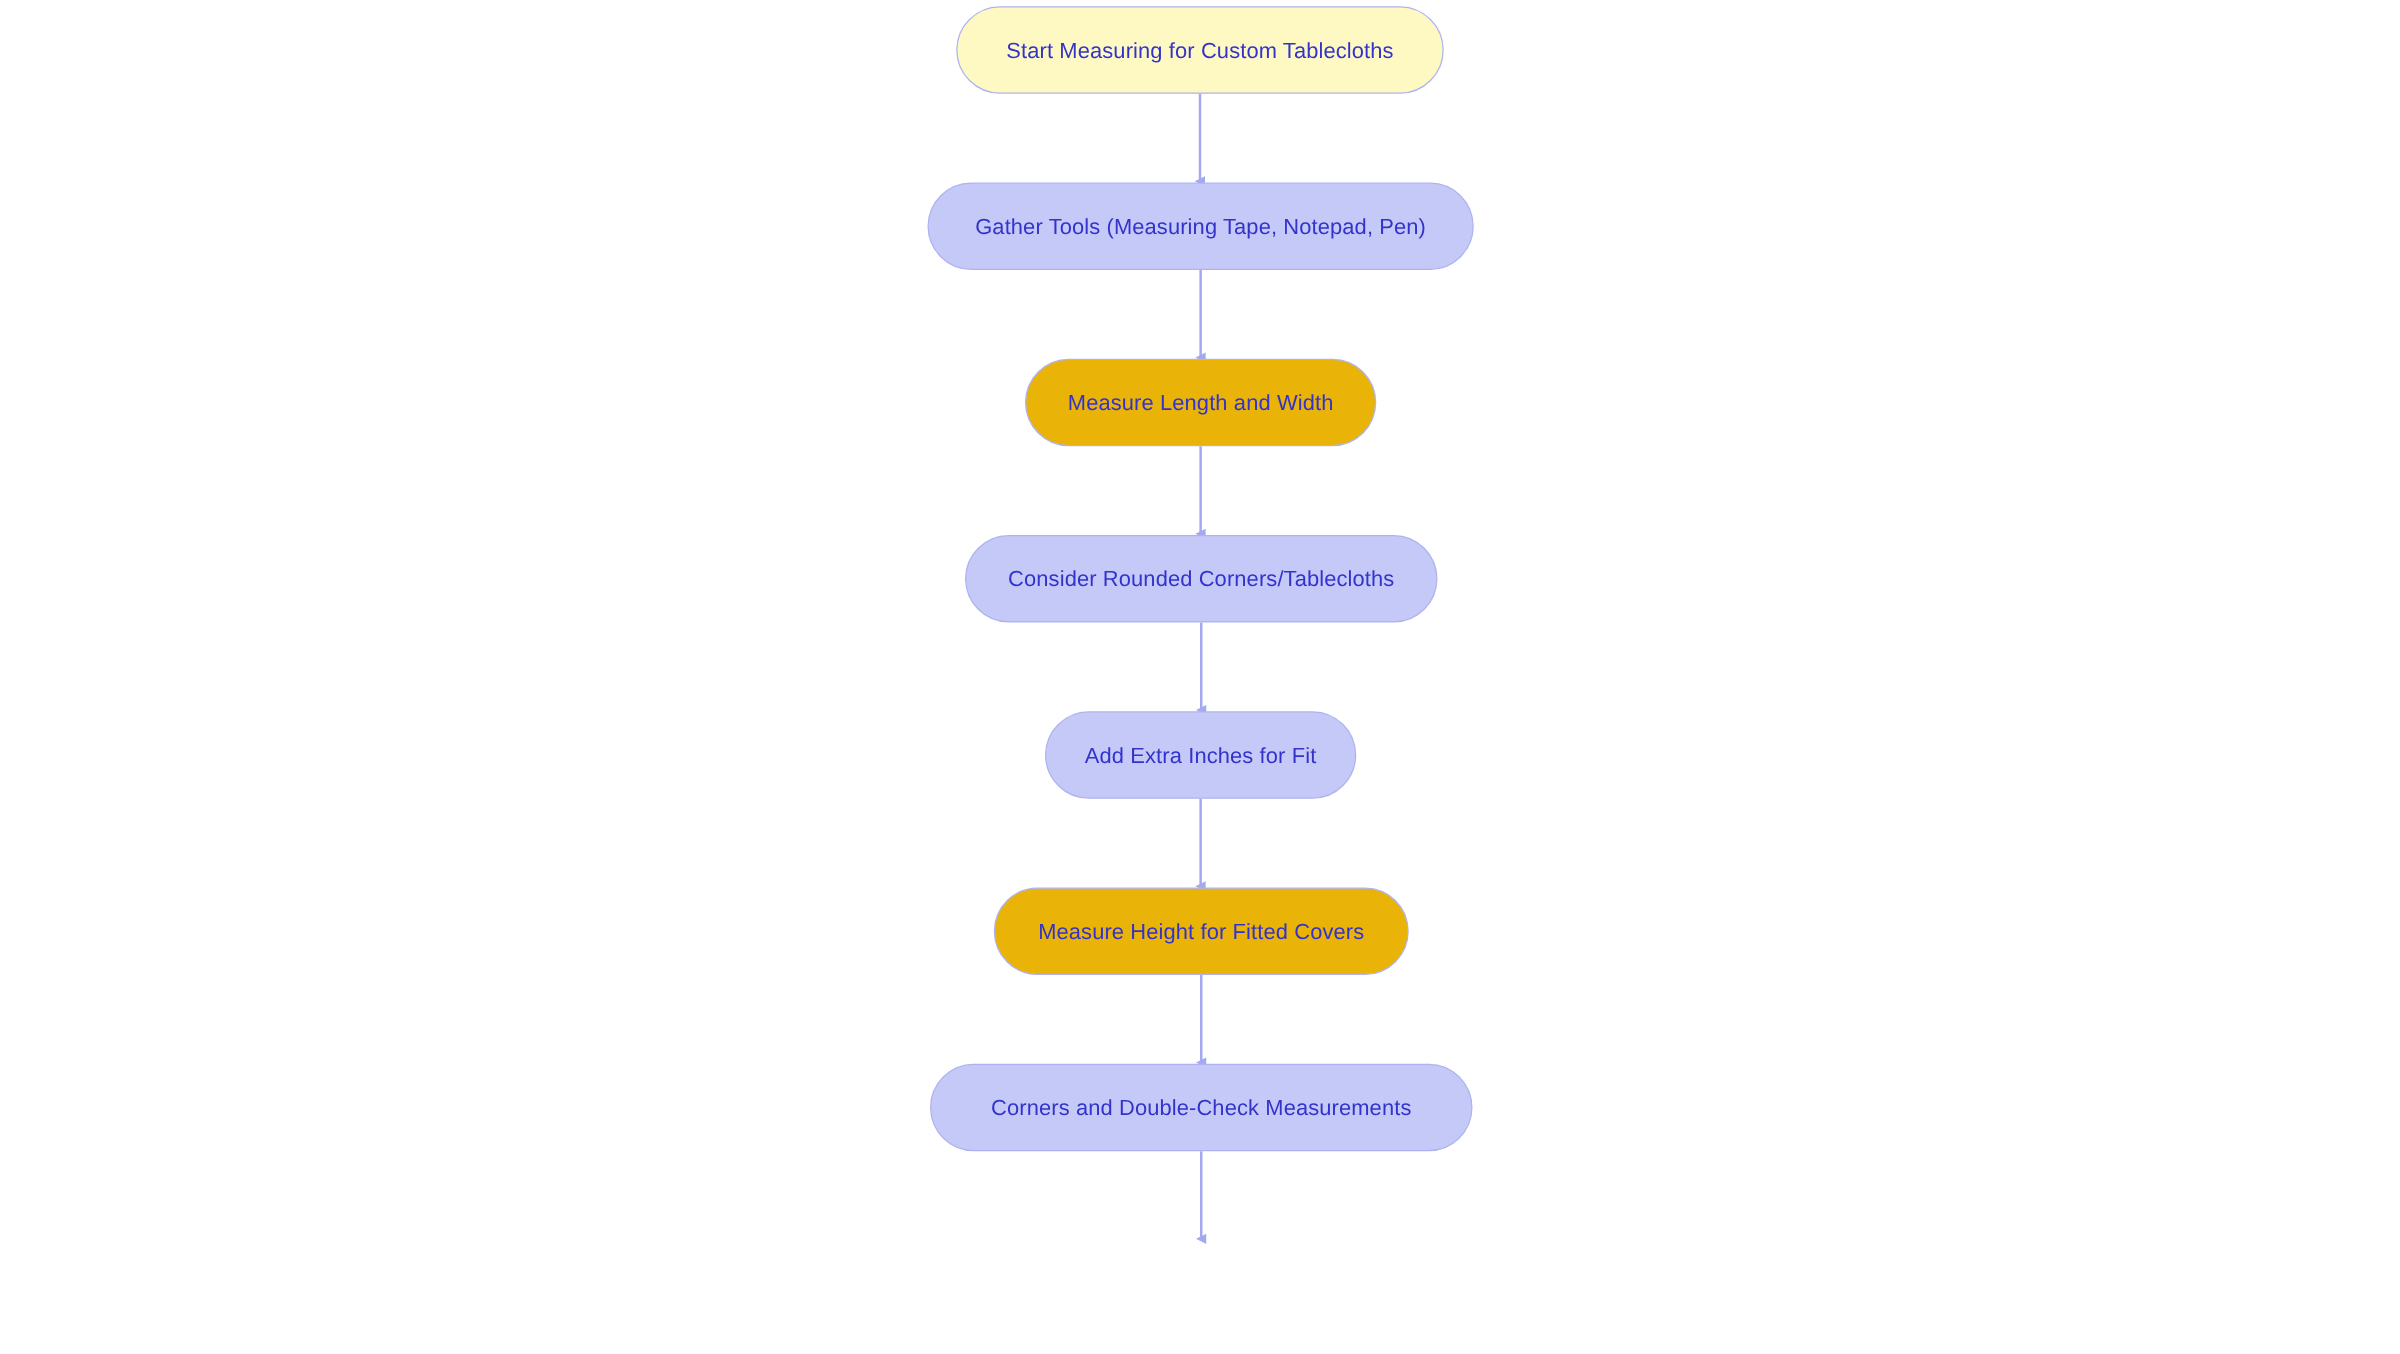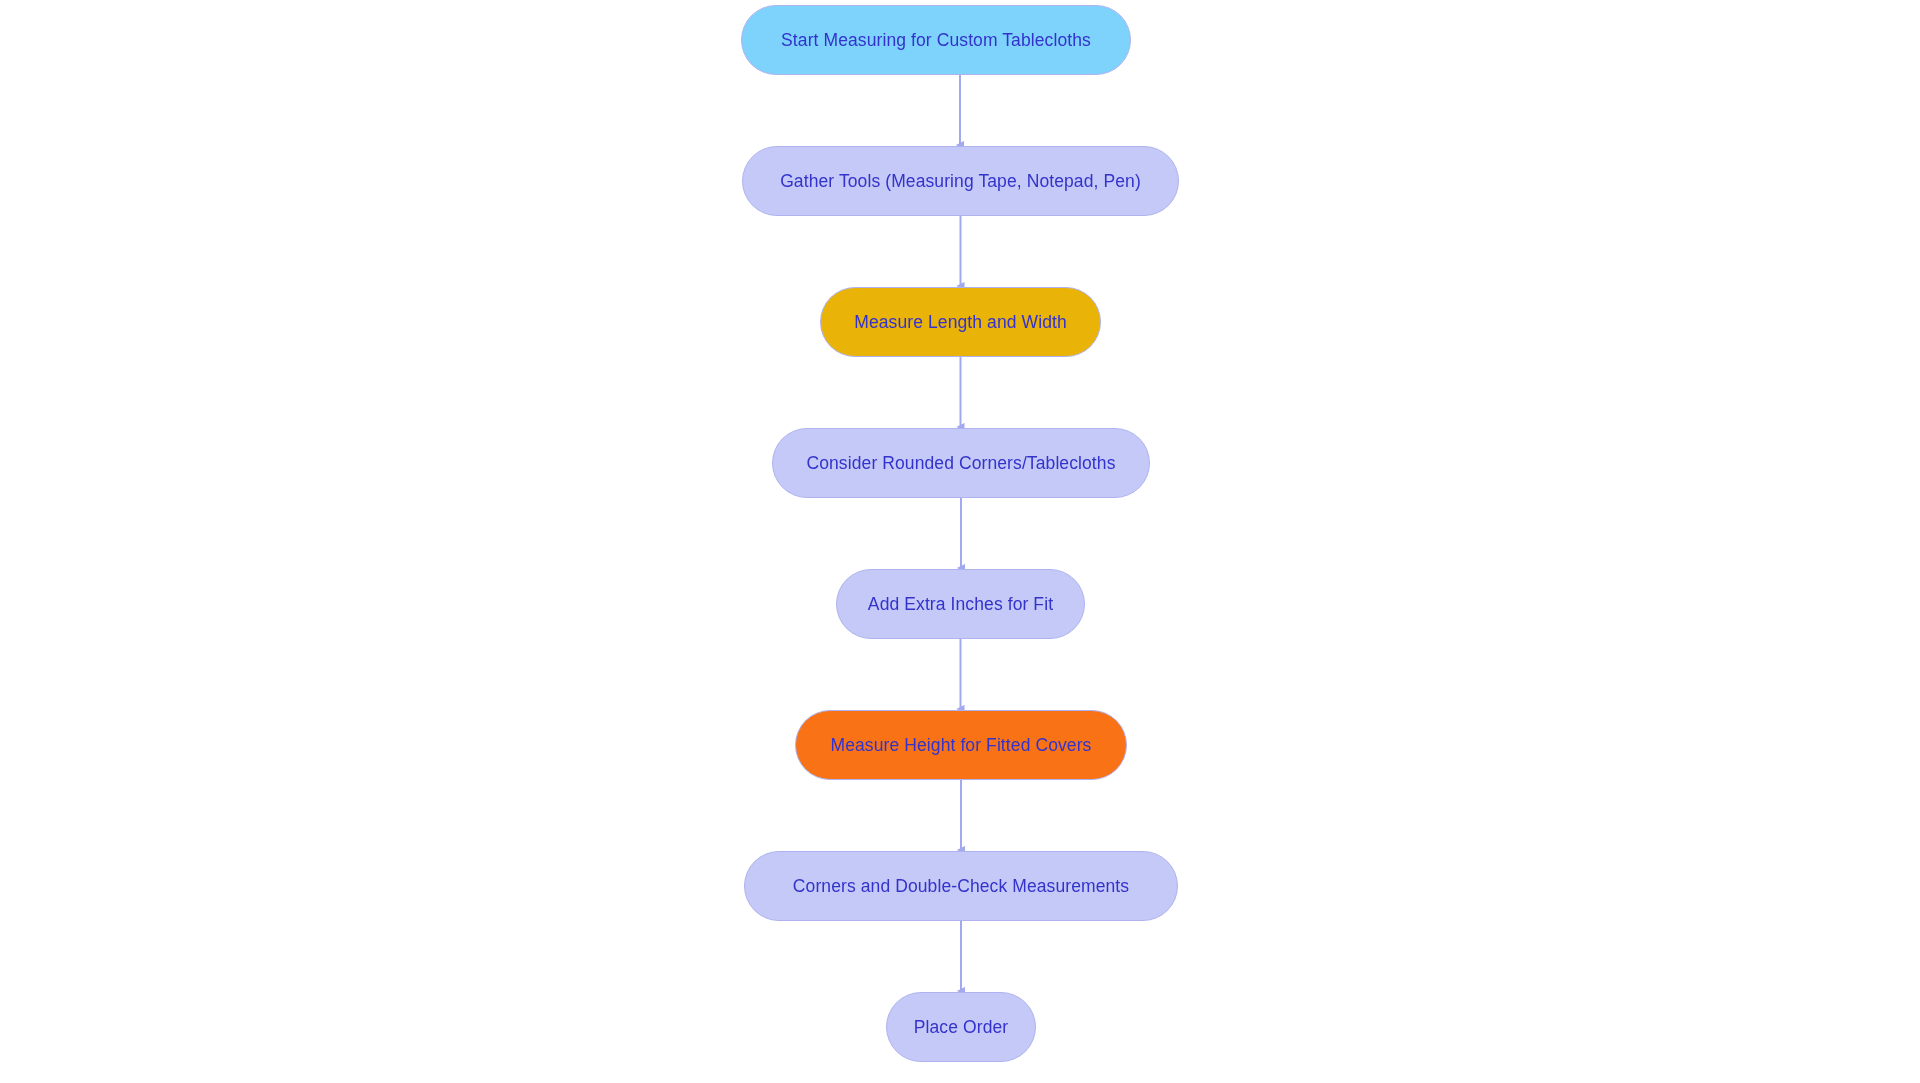--- a/index.html
+++ b/index.html
@@ -82,39 +82,36 @@
         <line x1="960.5" y1="216" x2="960.5" y2="286" stroke="#a3a9ef" stroke-width="2" marker-end="url(#arrowhead)"></line>
         <line x1="960.5" y1="357" x2="960.5" y2="427" stroke="#a3a9ef" stroke-width="2" marker-end="url(#arrowhead)"></line>
         <line x1="961" y1="498" x2="961" y2="568" stroke="#a3a9ef" stroke-width="2" marker-end="url(#arrowhead)"></line>
         <line x1="960.5" y1="639" x2="960.5" y2="709" stroke="#a3a9ef" stroke-width="2" marker-end="url(#arrowhead)"></line>
         <line x1="961" y1="780" x2="961" y2="850" stroke="#a3a9ef" stroke-width="2" marker-end="url(#arrowhead)"></line>
         <line x1="961" y1="921" x2="961" y2="991" stroke="#a3a9ef" stroke-width="2" marker-end="url(#arrowhead)"></line>
       </g>
   </svg>
 
   <div id="node-layer">
-      <div class="flow-node" style="left: 741px; top: 5px; width: 390px; background: #7dd3fc; border-color: rgb(174, 179, 239);">
+      <div class="flow-node" style="left: 765px; top: 5px; width: 390px; background: #fef9c3; border-color: rgb(174, 179, 239);">
         <span class="node-label">Start Measuring for Custom Tablecloths</span>
       </div>
       <div class="flow-node" style="left: 742px; top: 146px; width: 437px; background: rgb(197, 201, 247); border-color: rgb(174, 179, 239); text-align: right;">
         <span class="node-label">Gather Tools (Measuring Tape, Notepad, Pen)</span>
       </div>
       <div class="flow-node" style="left: 820px; top: 287px; width: 281px; background: #eab308; border-color: rgb(174, 179, 239); text-align: center;">
         <span class="node-label">Measure Length and Width</span>
       </div>
       <div class="flow-node" style="left: 772px; top: 428px; width: 378px; background: rgb(197, 201, 247); border-color: rgb(174, 179, 239);">
         <span class="node-label">Consider Rounded Corners/Tablecloths</span>
       </div>
       <div class="flow-node" style="left: 836px; top: 569px; width: 249px; background: rgb(197, 201, 247); border-color: rgb(174, 179, 239);">
         <span class="node-label">Add Extra Inches for Fit</span>
       </div>
-      <div class="flow-node" style="left: 795px; top: 710px; width: 332px; background: #f97316; border-color: rgb(174, 179, 239);">
+      <div class="flow-node" style="left: 795px; top: 710px; width: 332px; background: #eab308; border-color: rgb(174, 179, 239);">
         <span class="node-label">Measure Height for Fitted Covers</span>
       </div>
       <div class="flow-node" style="left: 744px; top: 851px; width: 434px; background: rgb(197, 201, 247); border-color: rgb(174, 179, 239);">
         <span class="node-label">Corners and Double-Check Measurements</span>
-      </div>
-      <div class="flow-node" style="left: 886px; top: 992px; width: 150px; background: rgb(197, 201, 247); border-color: rgb(174, 179, 239);">
-        <span class="node-label">Place Order</span>
       </div>
     </div>
 
 </div>
 
 </body></html>

